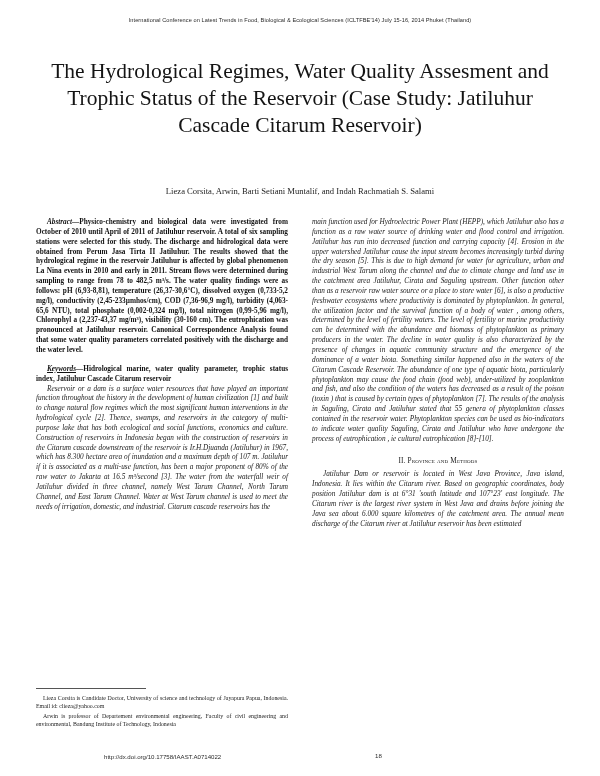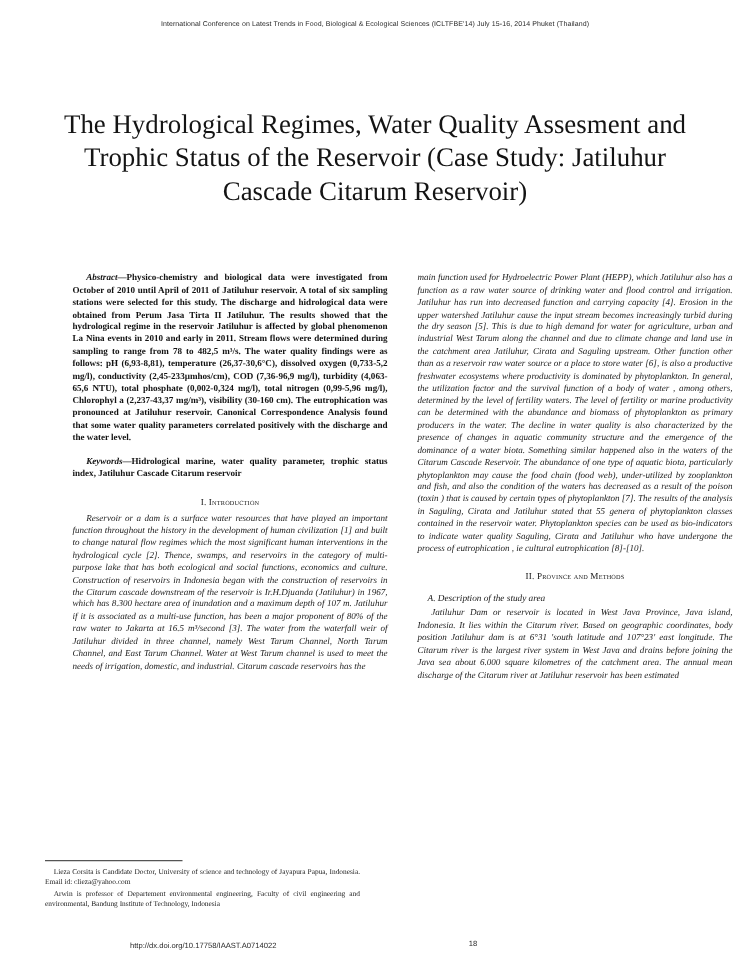--- a/index.html
+++ b/index.html
@@ -38,21 +38,20 @@
     white-space: nowrap;
   }
 
   
   .title-block {
     position: absolute;
     left: 48px;
     top: 58px;
     width: 504px;
     text-align: center;
-    margin-top: 28px;
   }
   .paper-title {
     font-size: 21.5px;
     line-height: 27px;
     font-weight: normal;
     margin: 0;
     color: #141414;
     font-family: "Liberation Serif", "DejaVu Serif", serif;
   }
 
@@ -72,21 +71,20 @@
     position: absolute;
     left: 36px;
     top: 218px;
     width: 528px;
     height: 520px;
   }
   .col {
     position: absolute;
     top: 0;
     width: 252px;
-    margin-left: 22px;
   }
   .col-left  { left: 0; }
   .col-right { left: 276px; }
 
   p.body {
     margin: 0 0 0 0;
     font-size: 7.25px;
     line-height: 9.85px;
     text-align: justify;
     text-justify: inter-word;
@@ -119,20 +117,21 @@
     font-size: 7.25px;
     line-height: 9.85px;
     text-align: justify;
     text-indent: 11px;
     font-weight: bold;
     color: #121212;
   }
   .keywords-p .lead {
     font-style: italic;
     font-weight: bold;
+    text-decoration: underline;
   }
 
   h2.section {
     margin: 12px 0 5px 0;
     text-align: center;
     font-size: 7.3px;
     font-weight: normal;
     font-variant: small-caps;
     text-transform: none;
     letter-spacing: 0.15px;
@@ -191,41 +190,40 @@
 <body>
 
 <div class="page">
 
   <div class="conf-header">International Conference on Latest Trends in Food, Biological &amp; Ecological Sciences (ICLTFBE'14) July 15-16, 2014 Phuket (Thailand)</div>
 
   <div class="title-block">
     <h1 class="paper-title">The Hydrological Regimes, Water Quality Assesment and Trophic Status of the Reservoir (Case Study: Jatiluhur Cascade Citarum Reservoir)</h1>
   </div>
 
+  <div class="authors">Lieza Corsita, Arwin, Barti Setiani Muntalif, and  Indah Rachmatiah S. Salami</div>
 
   <div class="columns">
 
     <div class="col col-left">
 
       <p class="abstract-p"><span class="lead">Abstract</span><span class="atext">—</span><span class="atext">Physico-chemistry and biological data were investigated from October of 2010 until April of 2011 of Jatiluhur reservoir. A total of six sampling stations were selected for this study. The discharge and hidrological data were obtained from Perum Jasa Tirta II Jatiluhur. The results showed that the hydrological regime in the reservoir Jatiluhur is affected by global phenomenon La Nina events in 2010 and early in 2011. Stream flows were determined during sampling to range from 78  to 482,5 m³/s. The water quality findings were as follows: pH (6,93-8,81), temperature (26,37-30,6°C), dissolved oxygen (0,733-5,2 mg/l), conductivity (2,45-233µmhos/cm), COD (7,36-96,9 mg/l), turbidity (4,063-65,6 NTU), total phosphate (0,002-0,324 mg/l), total nitrogen (0,99-5,96 mg/l), Chlorophyl a (2,237-43,37 mg/m³), visibility (30-160 cm). The eutrophication was pronounced at Jatiluhur reservoir. Canonical Correspondence Analysis found that some water quality parameters correlated positively with the discharge and the water level.</span></p>
 
       <p class="keywords-p"><span class="lead">Keywords</span><span>—</span><span>Hidrological marine, water quality parameter, trophic status index, Jatiluhur Cascade Citarum reservoir</span></p>
 
-      <h2 class="section">I. Introduction</h2>
 
       <p class="body">Reservoir or a dam is a surface water resources that have played an important function throughout the history in the development of human civilization [1] and built to change natural flow regimes which the most significant human interventions in the hydrological cycle [2]. Thence, swamps, and reservoirs in the category of multi-purpose lake that has both ecological and social functions, economics and culture. Construction of reservoirs in Indonesia began with the construction of reservoirs in the Citarum cascade downstream of the reservoir is Ir.H.Djuanda (Jatiluhur) in 1967, which has 8.300 hectare area of inundation and a maximum depth of 107 m. Jatiluhur if it is associated as a multi-use function, has been a major proponent of 80% of the raw water to Jakarta at 16.5 m³/second [3]. The water from the waterfall weir of Jatiluhur divided in three channel, namely West Tarum Channel, North Tarum Channel, and East Tarum Channel. Water at West Tarum channel is used to meet the needs of irrigation, domestic, and industrial. Citarum cascade reservoirs has the</p>
     </div>
 
     <div class="col col-right">
 
       <p class="body noindent">main function used for Hydroelectric Power Plant (HEPP), which Jatiluhur also has a function as a raw water source of drinking water and flood control and irrigation. Jatiluhur has run into decreased function and carrying capacity [4]. Erosion in the upper watershed Jatiluhur cause the input stream becomes increasingly turbid during the dry season [5]. This is due to high demand for water for agriculture, urban and industrial West Tarum along the channel and due to climate change and land use in the catchment area Jatiluhur, Cirata and Saguling upstream. Other function other than as a reservoir raw water source or a place to store water [6], is also a productive freshwater ecosystems where productivity is dominated by phytoplankton. In general, the utilization factor and the survival function of a body of water , among others, determined by the level of fertility waters. The level of fertility or marine productivity can be determined with the abundance and biomass of phytoplankton as primary producers in the water. The decline in water quality is also characterized by the presence of changes in aquatic community structure and the emergence of the dominance of a water biota. Something similar happened also in the waters of the Citarum Cascade Reservoir. The abundance of one type of aquatic biota, particularly phytoplankton may cause the food chain (food web), under-utilized by zooplankton and fish, and also the condition of the waters has decreased as a result of the poison (toxin ) that is caused by certain types of phytoplankton [7]. The results of the analysis in Saguling, Cirata and Jatiluhur stated that 55 genera of phytoplankton classes contained in the reservoir water. Phytoplankton species can be used as bio-indicators to indicate water quality Saguling, Cirata and Jatiluhur who have undergone the process of eutrophication , ie cultural eutrophication [8]-[10].</p>
 
       <h2 class="section">II. Province and Methods</h2>
 
-      <h3 class="subsection">A. Description of the study area</h3>
 
       <p class="body">Jatiluhur Dam or reservoir  is located in West Java Province, Java island, Indonesia. It lies within the Citarum river. Based on geographic coordinates, body position Jatiluhur dam is at 6°31 'south latitude and 107°23' east longitude. The Citarum river is the largest river system in West Java and drains before joining the Java sea about 6.000 square kilometres of the catchment area. The annual mean discharge of the Citarum river at Jatiluhur reservoir has been estimated</p>
     </div>
   </div>
 
   <div class="footnote-rule"></div>
   <div class="footnote">
     <p>Lieza Corsita is Candidate Doctor, University of science and technology of Jayapura Papua, Indonesia. Email id: clieza@yahoo.com</p>
     <p class="fn2">Arwin is professor of Departement environmental engineering, Faculty of civil engineering and environmental, Bandung Institute of Technology, Indonesia</p>
   </div>

